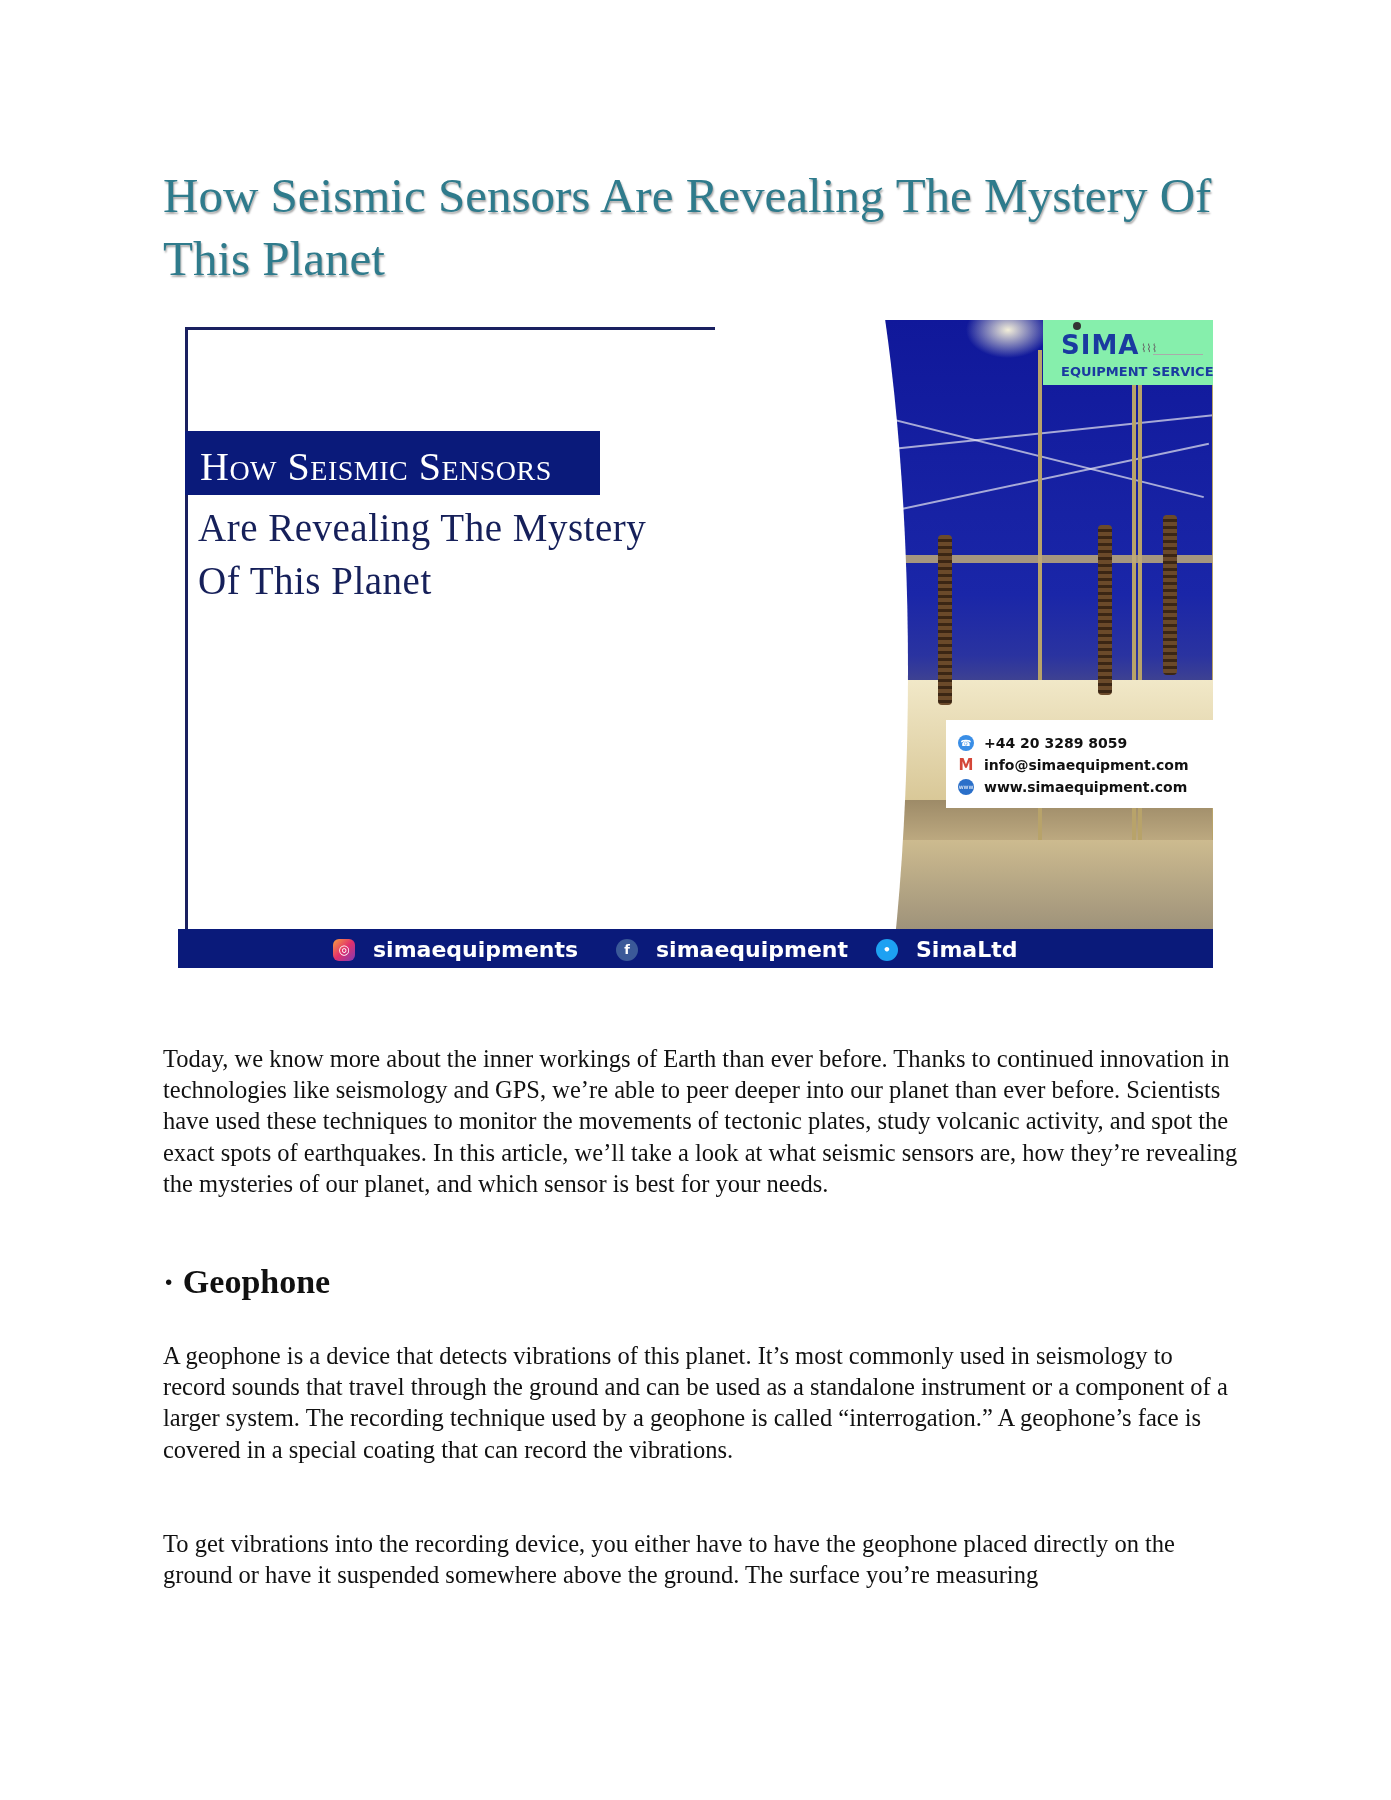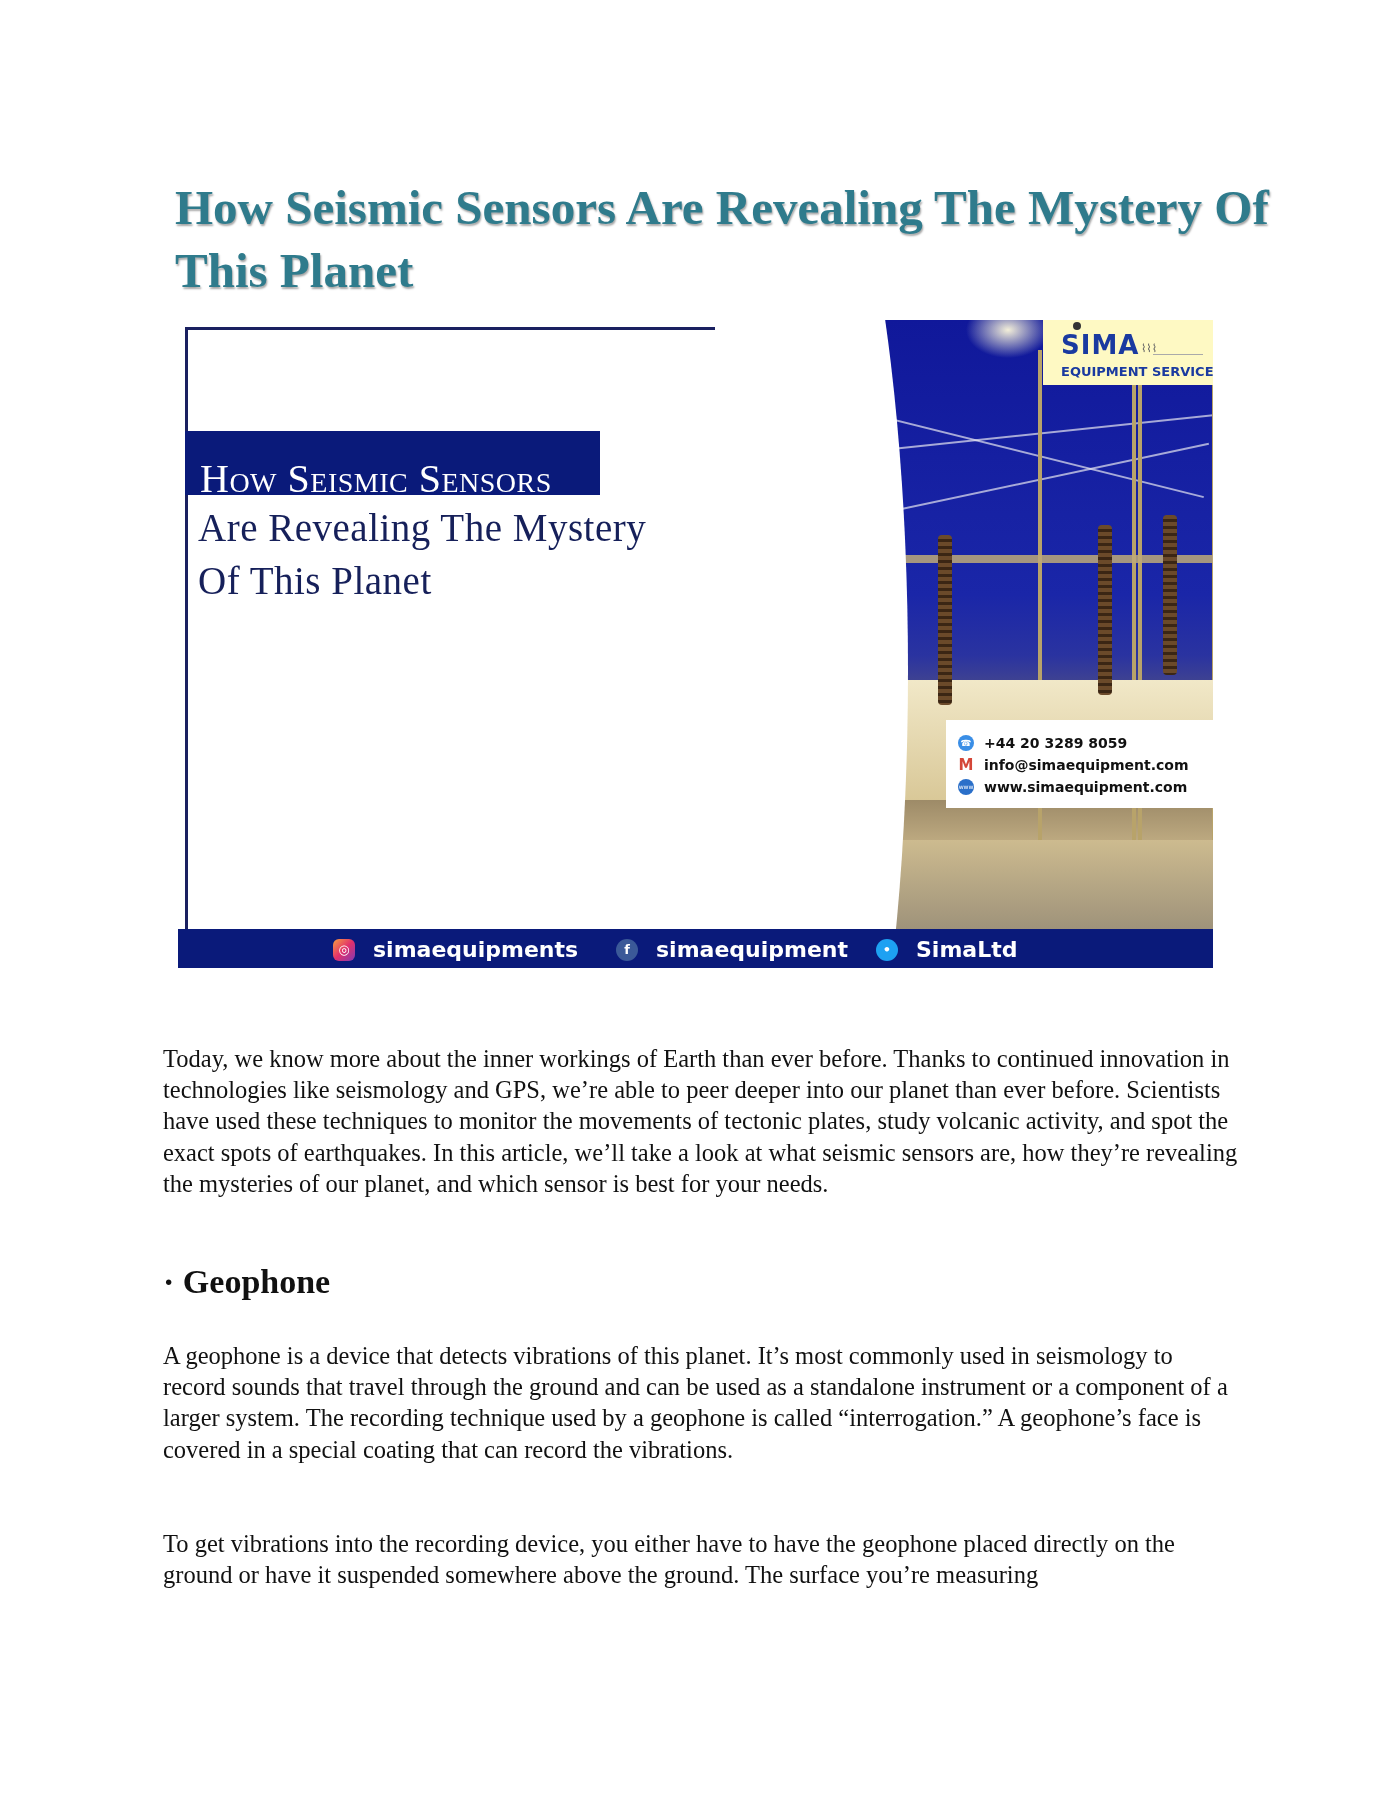--- a/index.html
+++ b/index.html
@@ -1,36 +1,36 @@
 <!DOCTYPE html>
 <html><head>
 <meta charset="utf-8">
 <style>
   html, body { margin:0; padding:0; background:#ffffff; }
   body { width:1391px; height:1800px; position:relative; overflow:hidden; font-family:"Liberation Serif", serif; color:#111; }
-  .title { position:absolute; left:163px; top:164px; width:1100px; margin:12px; font-family:"Liberation Serif", serif; font-weight:bold; font-size:49px; line-height:63px; color:#2f7b8c; text-shadow:1px 2px 2px rgba(0,0,0,0.35); }
+  .title { position:absolute; left:163px; top:164px; width:1100px; margin:0; font-family:"Liberation Serif", serif; font-weight:normal; font-size:49px; line-height:63px; color:#2f7b8c; text-shadow:1px 2px 2px rgba(0,0,0,0.35); }
   .banner { position:absolute; left:178px; top:320px; width:1035px; height:648px; overflow:hidden; background:#ffffff; }
   .photo { position:absolute; left:0; top:0; width:1035px; height:610px; overflow:hidden;
     background:
       radial-gradient(ellipse 60px 40px at 830px 10px, rgba(255,250,220,0.95), rgba(255,250,220,0) 70%),
       linear-gradient(180deg, #10189a 0%, #1a26a8 45%, #2a33a0 55%, #8c7a5a 75%, #c9b58a 88%, #a89a7a 100%); }
   .white-panel { position:absolute; left:0; top:0; width:560px; height:610px; background:#ffffff; }
   .curve { position:absolute; left:440px; top:-300px; width:290px; height:1300px; border-radius:50%; background:#ffffff; }
   .frame-left { position:absolute; left:7px; top:7px; width:3px; height:603px; background:#1a2060; }
   .frame-top { position:absolute; left:7px; top:7px; width:530px; height:3px; background:#1a2060; }
   .struct { position:absolute; background:rgba(190,170,120,0.85); }
   .wire { position:absolute; border-top:2px solid rgba(230,230,240,0.7); }
   .tower { position:absolute; border-left:4px solid #b8a36a; border-right:4px solid #b8a36a; }
   .insulator { position:absolute; width:14px; background:repeating-linear-gradient(180deg,#6b4a2a 0 4px,#3b2614 4px 7px); border-radius:4px; }
   .ground { position:absolute; left:540px; top:520px; width:495px; height:90px; background:linear-gradient(180deg,#cdbb8f,#9e927a); }
   .building { position:absolute; left:620px; top:360px; width:415px; height:120px; background:linear-gradient(180deg,#f1e8c8,#d9c898); }
   .title-box { position:absolute; left:7px; top:111px; width:415px; height:64px; background:#0a1a7a; }
-  .title-box span { position:absolute; left:15px; top:24px; color:#ffffff; font-family:"Liberation Serif", serif; font-size:40px; font-variant:small-caps; letter-spacing:0.5px; white-space:nowrap;text-align:center; }
+  .title-box span { position:absolute; left:15px; top:12px; color:#ffffff; font-family:"Liberation Serif", serif; font-size:40px; font-variant:small-caps; letter-spacing:0.5px; white-space:nowrap;text-align:center; }
   .sub { position:absolute; left:20px; color:#16205a; font-family:"Liberation Serif", serif; font-size:39px; white-space:nowrap; letter-spacing:0.5px; }
-  .logo { position:absolute; left:865px; top:0; width:170px; height:65px; background:#fef9c3; }
+  .logo { position:absolute; left:865px; top:0; width:170px; height:65px; background:#86efac; }
   .logo .dot { position:absolute; left:30px; top:2px; width:8px; height:8px; border-radius:50%; background:#333; }
   .logo .brand { position:absolute; left:18px; top:10px; font-family:"DejaVu Sans", sans-serif; font-weight:bold; font-size:26px; color:#1a3aa0; letter-spacing:1px; }
   .logo .wave { position:absolute; left:98px; top:22px; font-size:11px; color:#666; font-family:"DejaVu Sans", sans-serif; }
   .logo .line { position:absolute; left:110px; top:34px; width:50px; height:1px; background:#aaa; }
   .logo .sub-l { position:absolute; left:18px; top:44px; font-family:"DejaVu Sans", sans-serif; font-size:13px; color:#1a3aa0; font-weight:bold; white-space:nowrap; }
   .contact { position:absolute; left:768px; top:400px; width:267px; height:88px; background:#ffffff; }
   .contact .row { position:absolute; left:12px; height:20px; display:flex; align-items:center; }
   .contact .ic { width:16px; height:16px; border-radius:50%; margin-right:10px; display:inline-block; font-family:"DejaVu Sans", sans-serif; font-size:9px; color:#fff; text-align:center; line-height:16px; }
   .contact .txt { font-family:"DejaVu Sans", sans-serif; font-weight:bold; font-size:14px; color:#111; white-space:nowrap; }
   .bar { position:absolute; left:0; top:609px; width:1035px; height:39px; background:#0a1a7a; }

